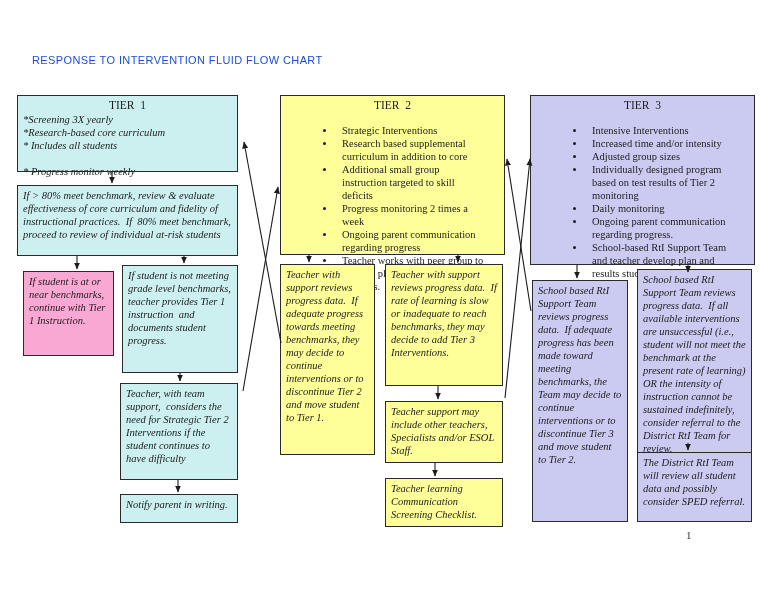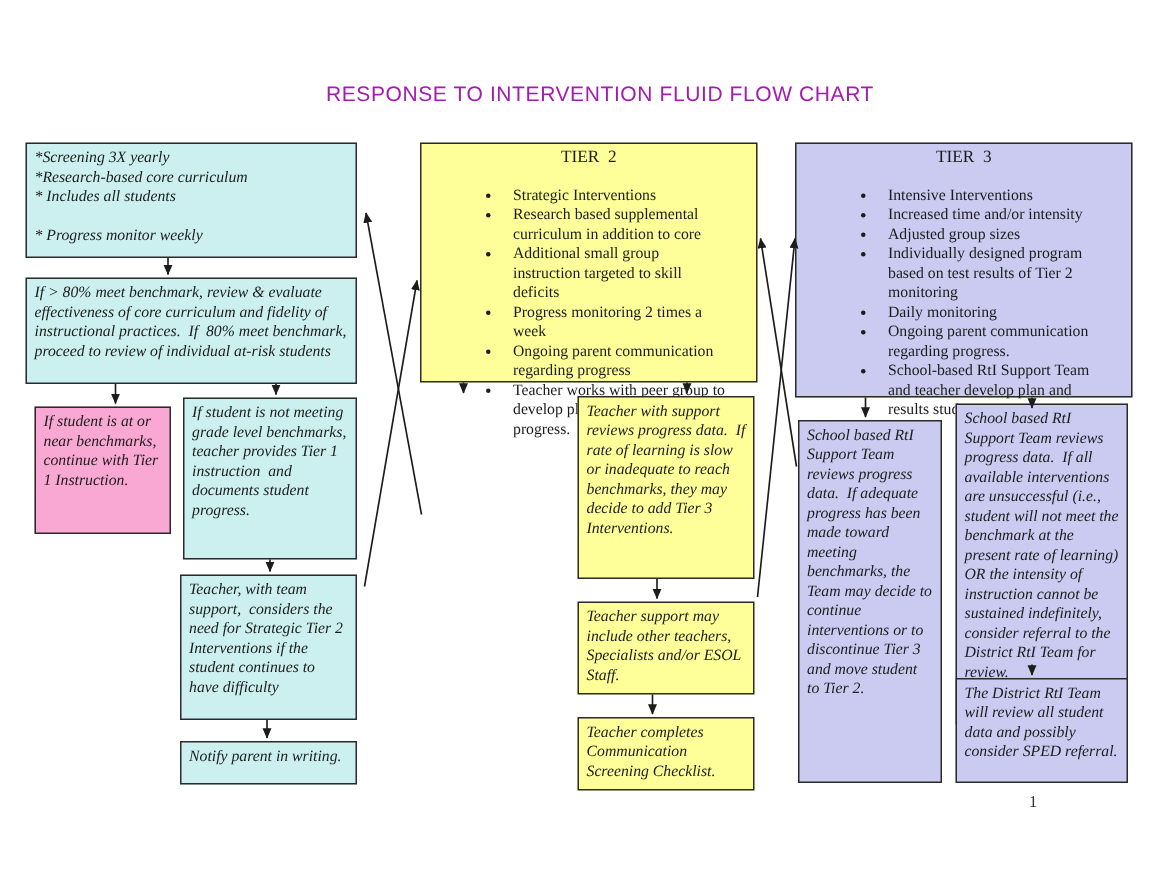--- a/index.html
+++ b/index.html
@@ -1,23 +1,23 @@
 <!DOCTYPE html>
 <html><head>
 <meta charset="utf-8">
 <style>
   html,body{margin:0;padding:0;background:#ffffff;}
   #canvas{
     position:relative;width:768px;height:593px;background:#ffffff;
     font-family:"Liberation Serif","DejaVu Serif",serif;color:#1c1c1c;overflow:hidden;
   }
   .page-title{
-    position:absolute;top:54px;left:32px;width:736px;text-align:center;
+    position:absolute;top:54px;left:32px;width:736px;
     font-family:"Liberation Sans","DejaVu Sans",sans-serif;
-    font-size:14px;letter-spacing:0.4px;color:#a21caf;
+    font-size:11px;letter-spacing:0.4px;color:#1d4ed8;
   }
   .fbox{
     position:absolute;box-sizing:border-box;border:1px solid #2a2a2a;
     padding:3px 5px;font-size:10.5px;line-height:13px;
   }
   .box-text{white-space:pre-wrap;font-style:italic;}
   .tier-header{
     display:block;text-align:center;white-space:pre;font-size:11.5px;margin-bottom:1px;
   }
   ul.bullets{margin:12px;padding:0 2px 0 38px;}
@@ -29,20 +29,21 @@
   #arrows{position:absolute;left:0;top:0;z-index:5;pointer-events:none;}
 </style>
 </head>
 <body>
 
 <div id="canvas">
 
   <div class="page-title">RESPONSE TO INTERVENTION FLUID FLOW CHART</div>
 
   <div class="fbox" style="left: 17px; top: 95px; width: 221px; height: 77px; background-color: rgb(204, 240, 240);">
+    <span class="tier-header">TIER  1</span>
     <span class="box-text">*Screening 3X yearly
 *Research-based core curriculum
 * Includes all students
 
 * Progress monitor weekly</span>
   </div>
 
   <div class="fbox" style="left: 17px; top: 185px; width: 221px; height: 71px; background-color: rgb(204, 240, 240);">
     <span class="box-text">If &gt; 80% meet benchmark, review &amp; evaluate effectiveness of core curriculum and fidelity of instructional practices.  If  80% meet benchmark, proceed to review of individual at-risk students</span>
   </div>
@@ -68,31 +69,34 @@
     <ul class="bullets">
       <li>Strategic Interventions</li>
       <li>Research based supplemental curriculum in addition to core</li>
       <li>Additional small group instruction targeted to skill deficits</li>
       <li>Progress monitoring 2 times a week</li>
       <li>Ongoing parent communication regarding progress</li>
       <li>Teacher works with peer group to develop plan and monitor student progress.</li>
     </ul>
   </div>
 
+  <div class="fbox" style="left: 280px; top: 264px; width: 95px; height: 191px; background-color: rgb(255, 255, 153);">
+    <span class="box-text">Teacher with support reviews progress data.  If adequate progress towards meeting benchmarks, they may decide to continue interventions or to discontinue Tier 2 and move student to Tier 1.</span>
+  </div>
 
   <div class="fbox" style="left: 385px; top: 264px; width: 118px; height: 122px; background-color: rgb(255, 255, 153);">
     <span class="box-text">Teacher with support reviews progress data.  If rate of learning is slow or inadequate to reach benchmarks, they may decide to add Tier 3 Interventions.</span>
   </div>
 
   <div class="fbox" style="left: 385px; top: 401px; width: 118px; height: 62px; background-color: rgb(255, 255, 153);">
     <span class="box-text">Teacher support may include other teachers, Specialists and/or ESOL Staff.</span>
   </div>
 
   <div class="fbox" style="left: 385px; top: 478px; width: 118px; height: 49px; background-color: rgb(255, 255, 153);">
-    <span class="box-text">Teacher completes Communication Screening Checklist.</span>
+    <span class="box-text">Teacher learning Communication Screening Checklist.</span>
   </div>
 
   <div class="fbox" style="left: 530px; top: 95px; width: 225px; height: 170px; background-color: rgb(203, 203, 242);">
     <span class="tier-header">TIER  3</span>
     <ul class="bullets">
       <li>Intensive Interventions</li>
       <li>Increased time and/or intensity</li>
       <li>Adjusted group sizes</li>
       <li>Individually designed program based on test results of Tier 2 monitoring</li>
       <li>Daily monitoring</li>

